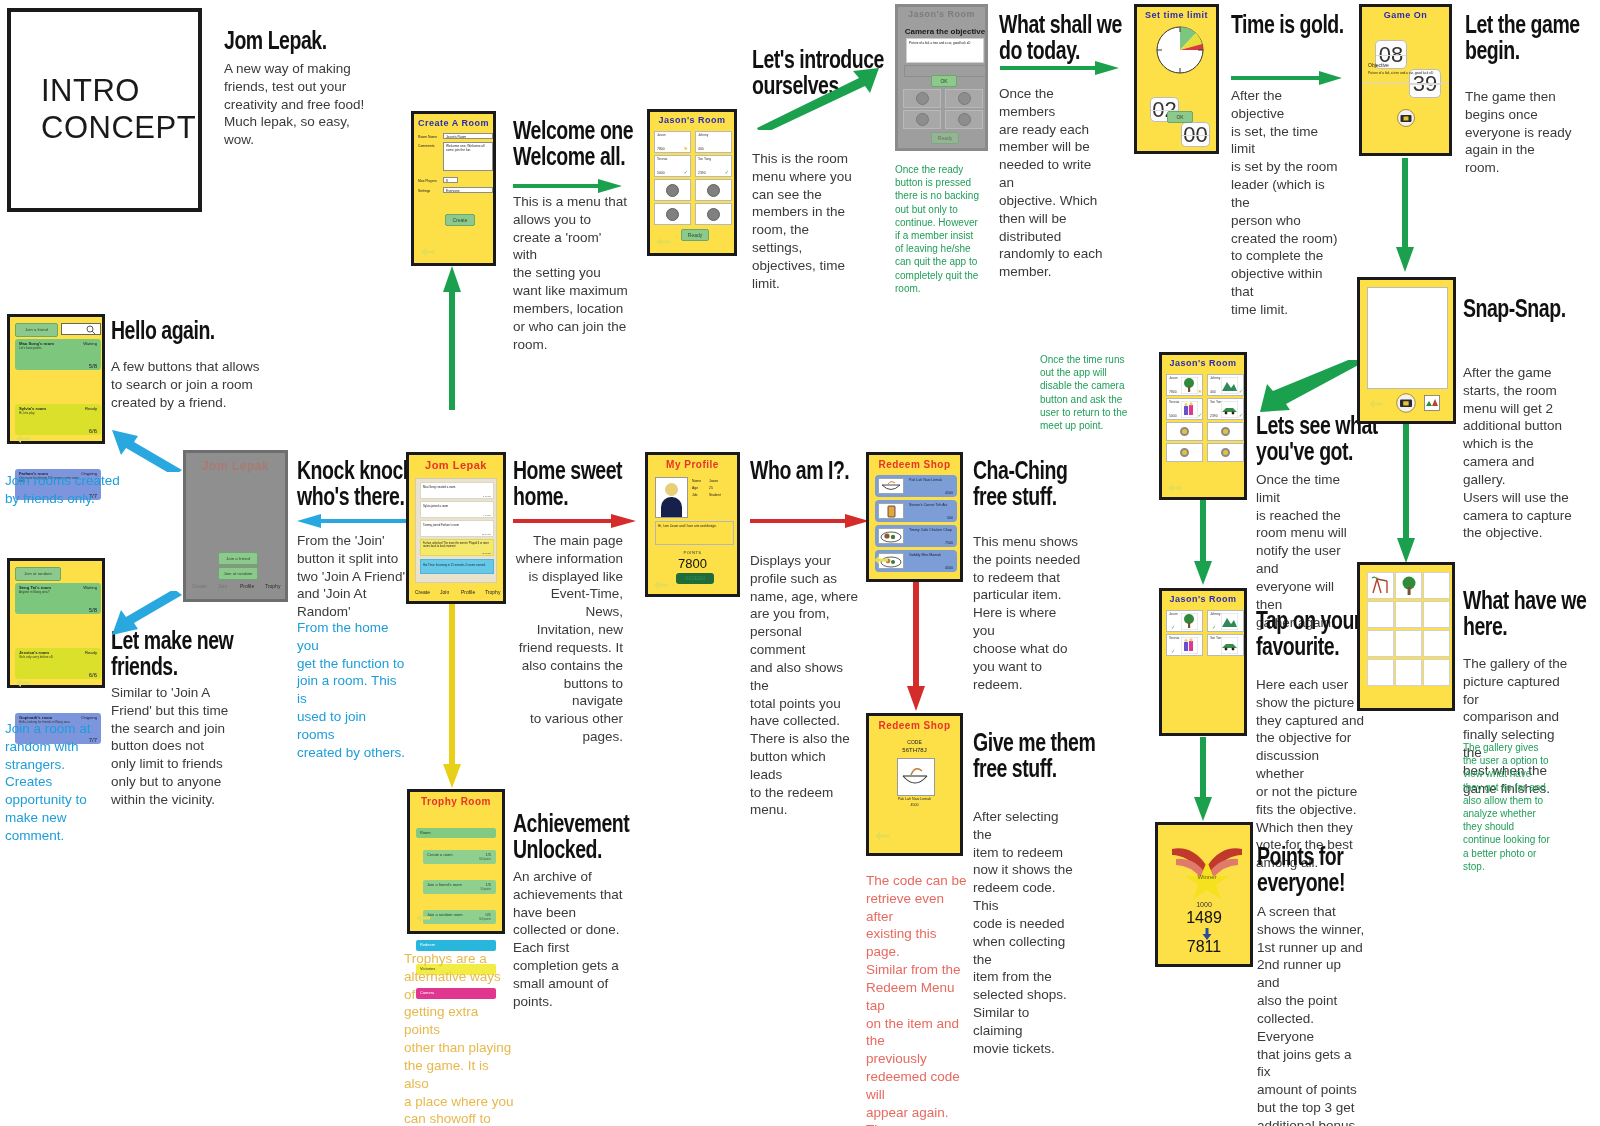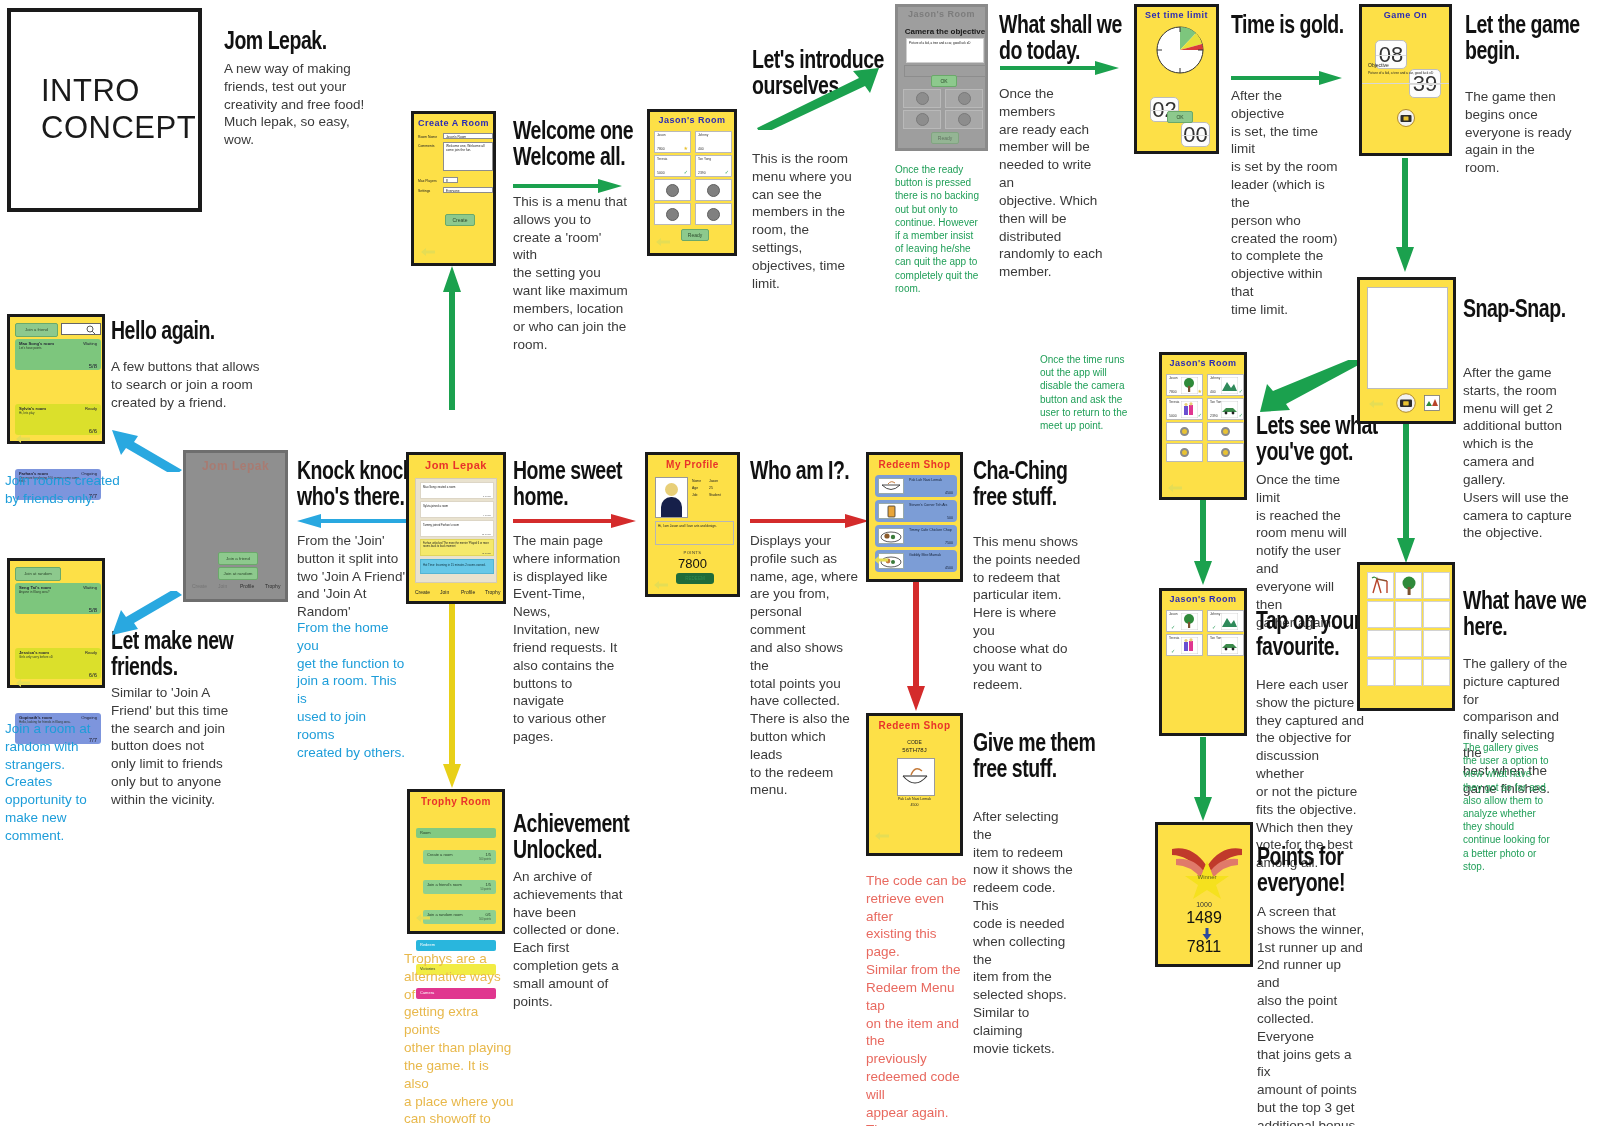--- a/index.html
+++ b/index.html
@@ -397,21 +397,21 @@
   <div class="abs" style="left:6px;top:134px;font-size:5px;color:#222;">Create</div>
   <div class="abs" style="left:31px;top:134px;font-size:5px;color:#222;">Join</div>
   <div class="abs" style="left:52px;top:134px;font-size:5px;color:#222;">Profile</div>
   <div class="abs" style="left:76px;top:134px;font-size:5px;color:#222;">Trophy</div>
 </div>
 <div class="abs head" style="left:513px;top:458px;width:250px;">Home sweet
 home.</div>
 <svg class="arrow" style="left:513px;top:513px;" width="124" height="16" viewBox="0 0 124 16">
     <path d="M0 6 L98 6 L98 1 L123 8 L98 15 L98 10 L0 10 Z" fill="#d42b2b"></path>
   </svg>
-<div class="abs body-t" style="left:513px;top:532px;width:110px;">The main page
+<div class="abs body-t" style="left:513px;top:532px;width:110px;text-align:right;">The main page
 where information
 is displayed like
 Event-Time, News,
 Invitation, new
 friend requests. It
 also contains the
 buttons to navigate
 to various other
 pages.</div>
 <svg class="arrow" style="left:443px;top:604px;" width="18" height="185" viewBox="0 0 18 185">
@@ -435,21 +435,21 @@
   <div class="abs" style="left:0;top:101px;width:100%;text-align:center;font-size:13px;color:#111;">7800</div>
   <div class="abs" style="left:28px;top:118px;width:38px;height:11px;background:#1f6b3a;border-radius:3px;text-align:center;line-height:11px;font-size:4.6px;color:#2f8a52;">REDEEM</div>
   <svg class="abs" style="left:5px;top:125px;" width="16" height="10" viewBox="0 0 16 10">
       <path d="M1 5 L6 1 L6 3.5 L15 3.5 L15 6.5 L6 6.5 L6 9 Z" fill="#e5dd55"></path>
     </svg>
 </div>
 <div class="abs head" style="left:750px;top:458px;width:250px;">Who am I?.</div>
 <svg class="arrow" style="left:750px;top:513px;" width="120" height="16" viewBox="0 0 120 16">
     <path d="M0 6 L95 6 L95 1 L119 8 L95 15 L95 10 L0 10 Z" fill="#d42b2b"></path>
   </svg>
-<div class="abs body-t" style="left:750px;top:532px;width:110px;">Displays your
+<div class="abs body-t" style="left:750px;top:552px;width:110px;">Displays your
 profile such as
 name, age, where
 are you from,
 personal comment
 and also shows the
 total points you
 have collected.
 There is also the
 button which leads
 to the redeem

